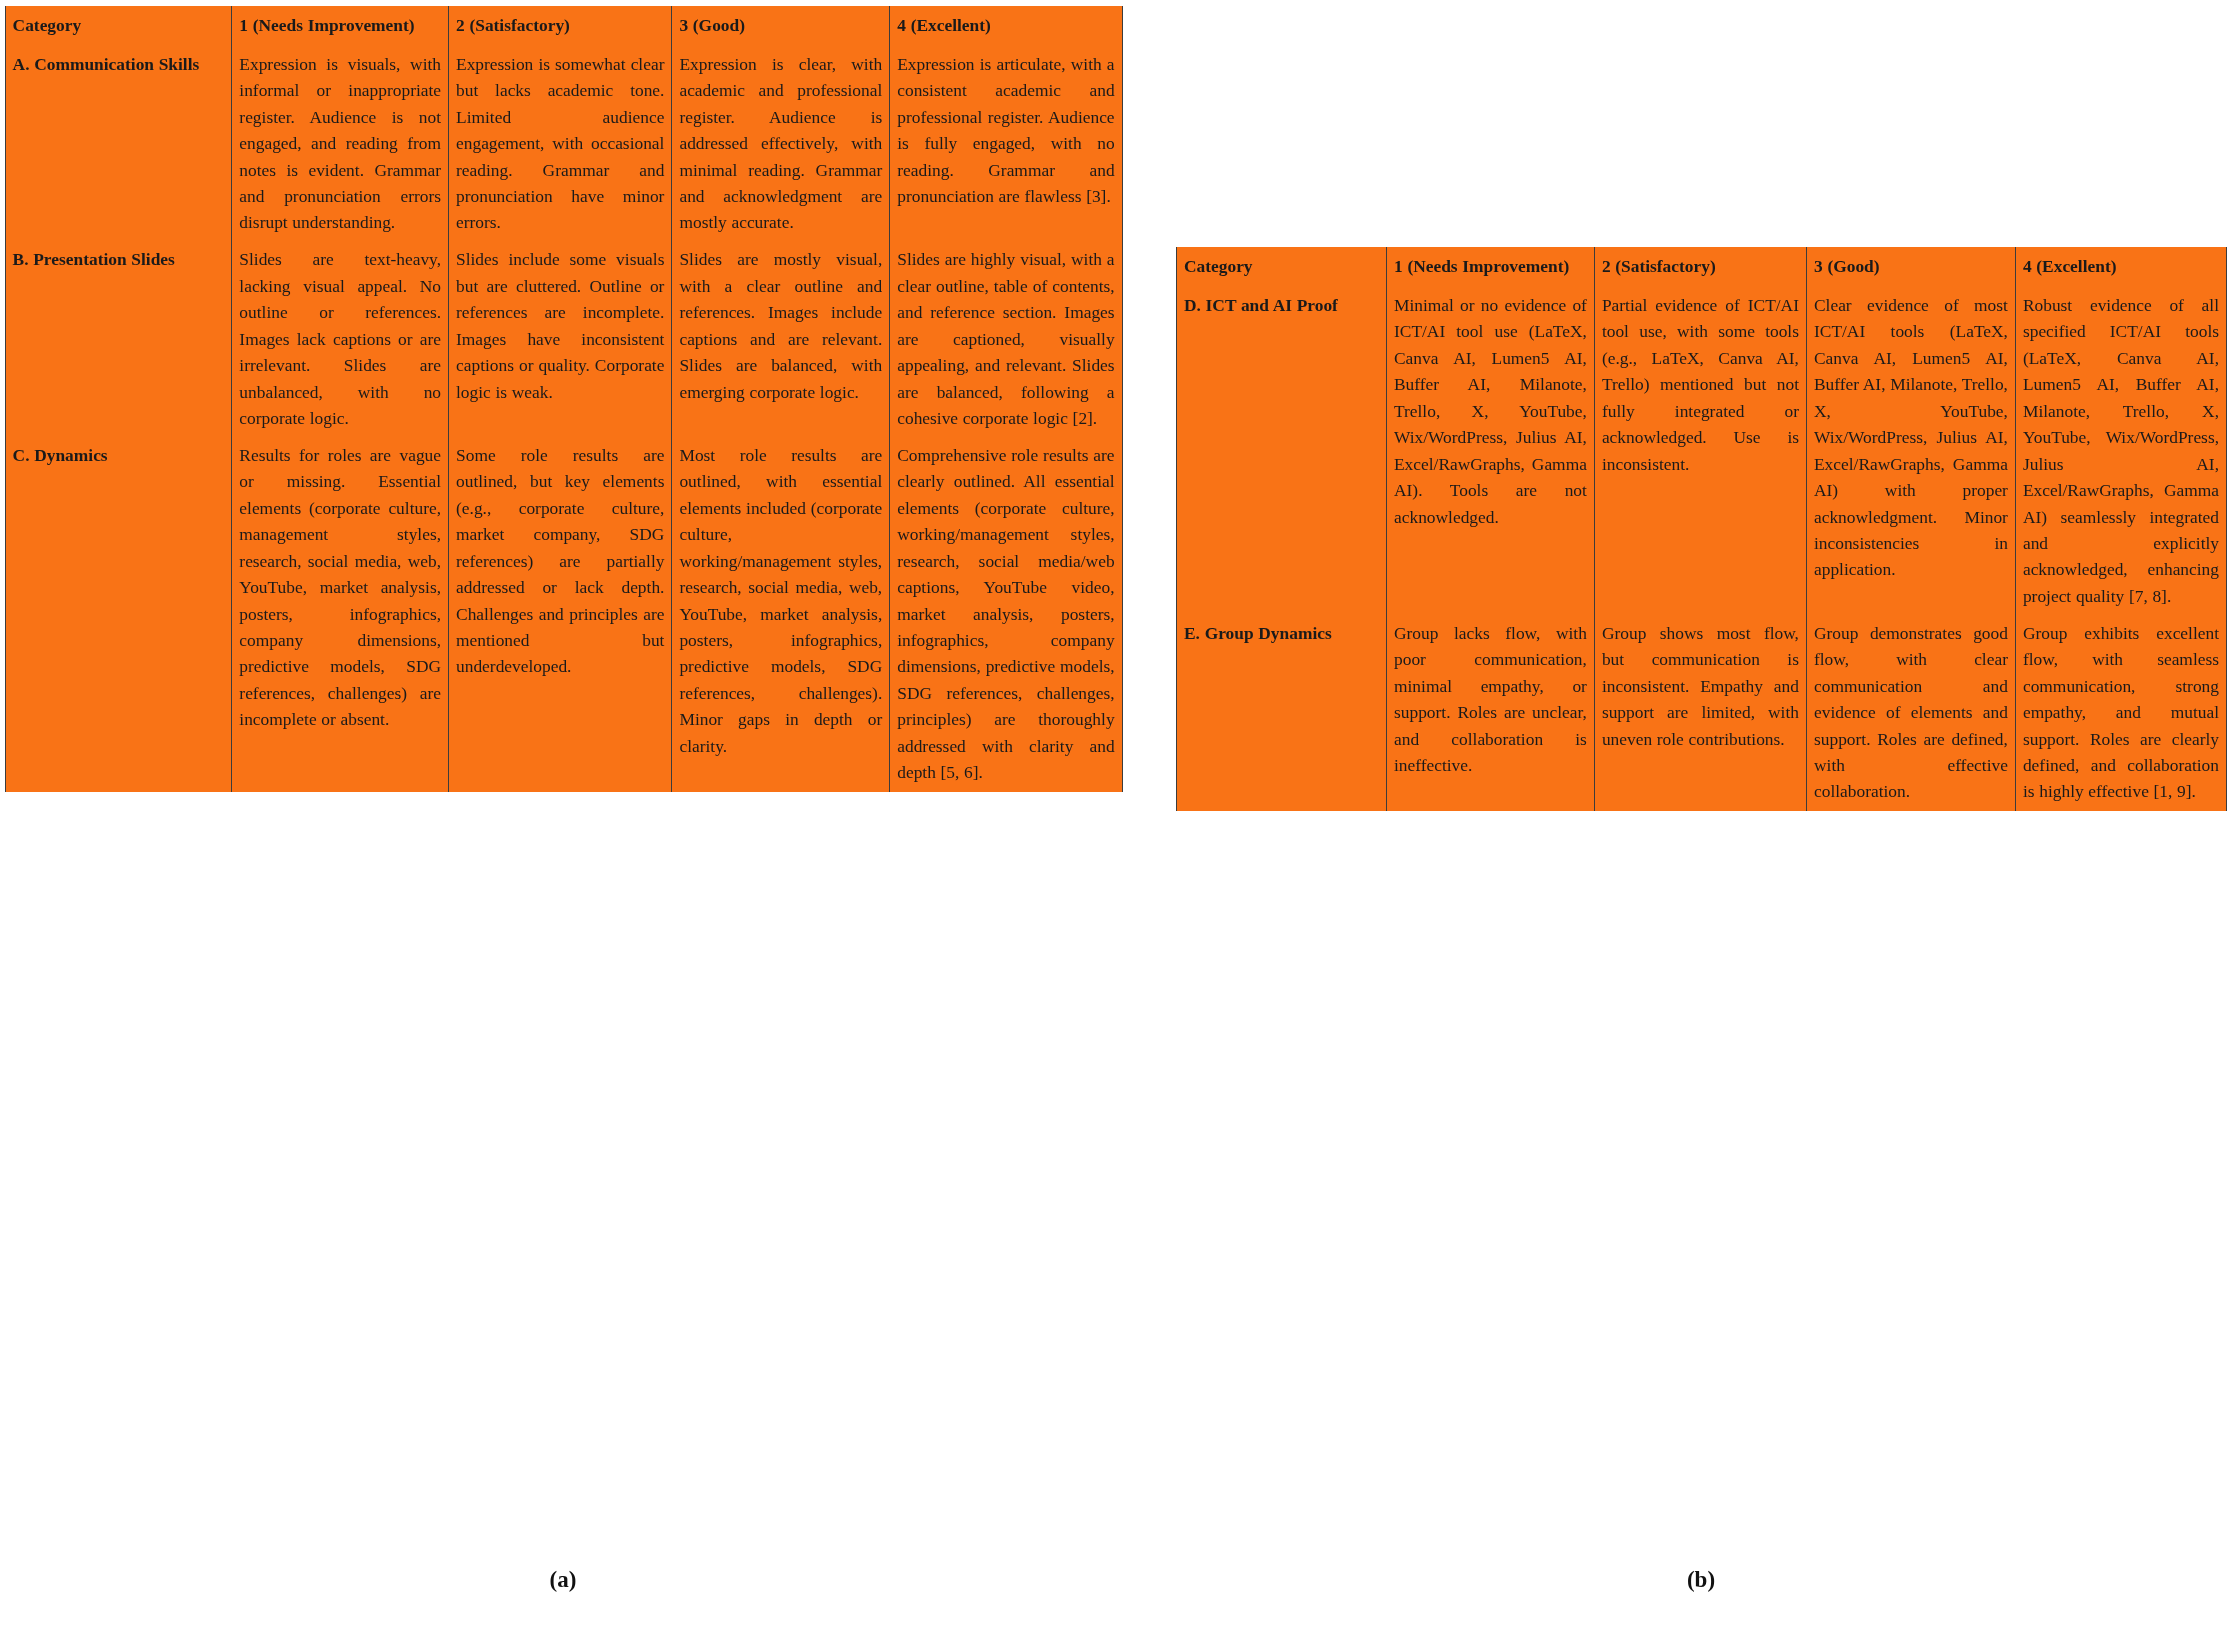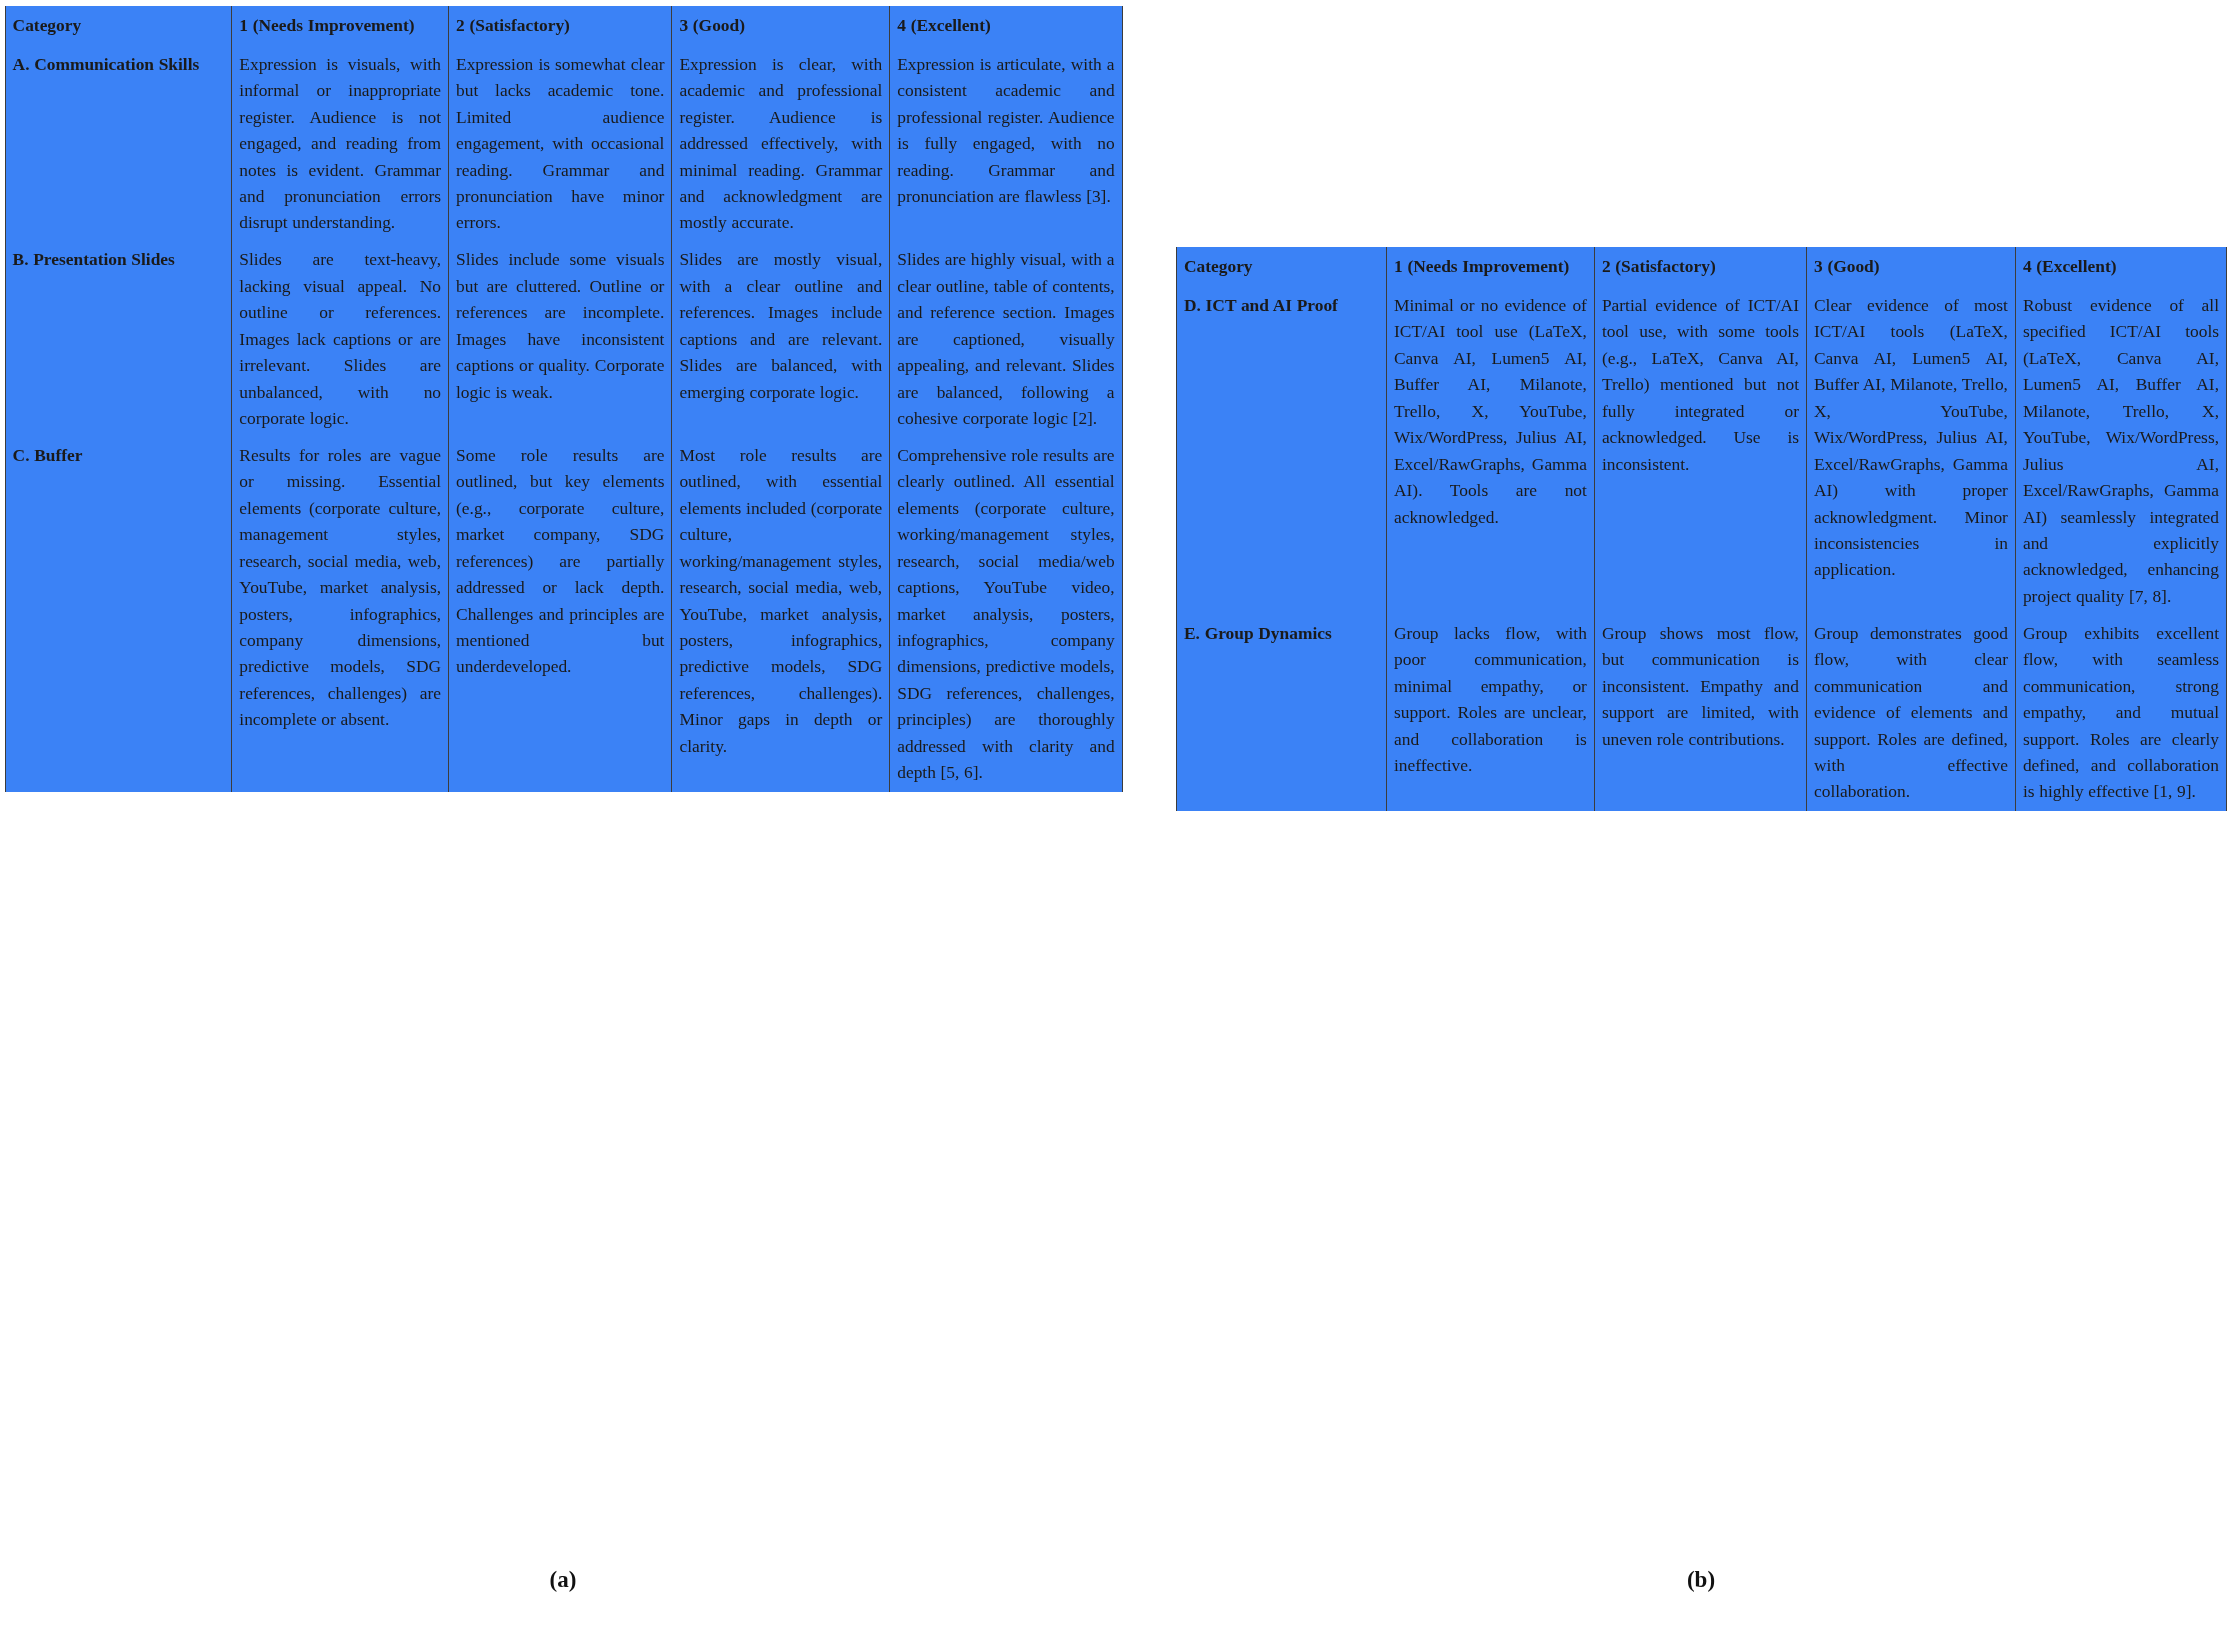--- a/index.html
+++ b/index.html
@@ -37,21 +37,21 @@
     position: absolute;
     left: 1176px;
     top: 247px;
     width: 1051px;
   }
 
   table.rubric {
     border-collapse: collapse;
     table-layout: fixed;
     width: 100%;
-    background: #3b82f6;
+    background: #f97316;
   }
 
   table.rubric td, table.rubric th {
     border-left: 1.2px solid #3c3c3c;
     border-right: 1.2px solid #3c3c3c;
     border-top: 0;
     border-bottom: 0;
     vertical-align: top;
     padding: 4.6px 7px 5.8px 7px;
     font-size: 17.4px;
@@ -147,21 +147,21 @@
           <td>Expression is articulate, with a consistent academic and professional register. Audience is fully engaged, with no reading. Grammar and pronunciation are flawless [3].</td>
         </tr>
         <tr class="rowline">
           <td class="cat">B. Presentation Slides</td>
           <td>Slides are text-heavy, lacking visual appeal. No outline or references. Images lack captions or are irrelevant. Slides are unbalanced, with no corporate logic.</td>
           <td>Slides include some visuals but are cluttered. Outline or references are incomplete. Images have inconsistent captions or quality. Corporate logic is weak.</td>
           <td>Slides are mostly visual, with a clear outline and references. Images include captions and are relevant. Slides are balanced, with emerging corporate logic.</td>
           <td>Slides are highly visual, with a clear outline, table of contents, and reference section. Images are captioned, visually appealing, and relevant. Slides are balanced, following a cohesive corporate logic [2].</td>
         </tr>
         <tr class="rowline bottomrule">
-          <td class="cat">C. Buffer</td>
+          <td class="cat">C. Dynamics</td>
           <td>Results for roles are vague or missing. Essential elements (corporate culture, management styles, research, social media, web, YouTube, market analysis, posters, infographics, company dimensions, predictive models, SDG references, challenges) are incomplete or absent.</td>
           <td>Some role results are outlined, but key elements (e.g., corporate culture, market company, SDG references) are partially addressed or lack depth. Challenges and principles are mentioned but underdeveloped.</td>
           <td>Most role results are outlined, with essential elements included (corporate culture, working/management styles, research, social media, web, YouTube, market analysis, posters, infographics, predictive models, SDG references, challenges). Minor gaps in depth or clarity.</td>
           <td>Comprehensive role results are clearly outlined. All essential elements (corporate culture, working/management styles, research, social media/web captions, YouTube video, market analysis, posters, infographics, company dimensions, predictive models, SDG references, challenges, principles) are thoroughly addressed with clarity and depth [5, 6].</td>
         </tr>
       </tbody>
     </table>
   </div>
 
   <div id="panel-b">

